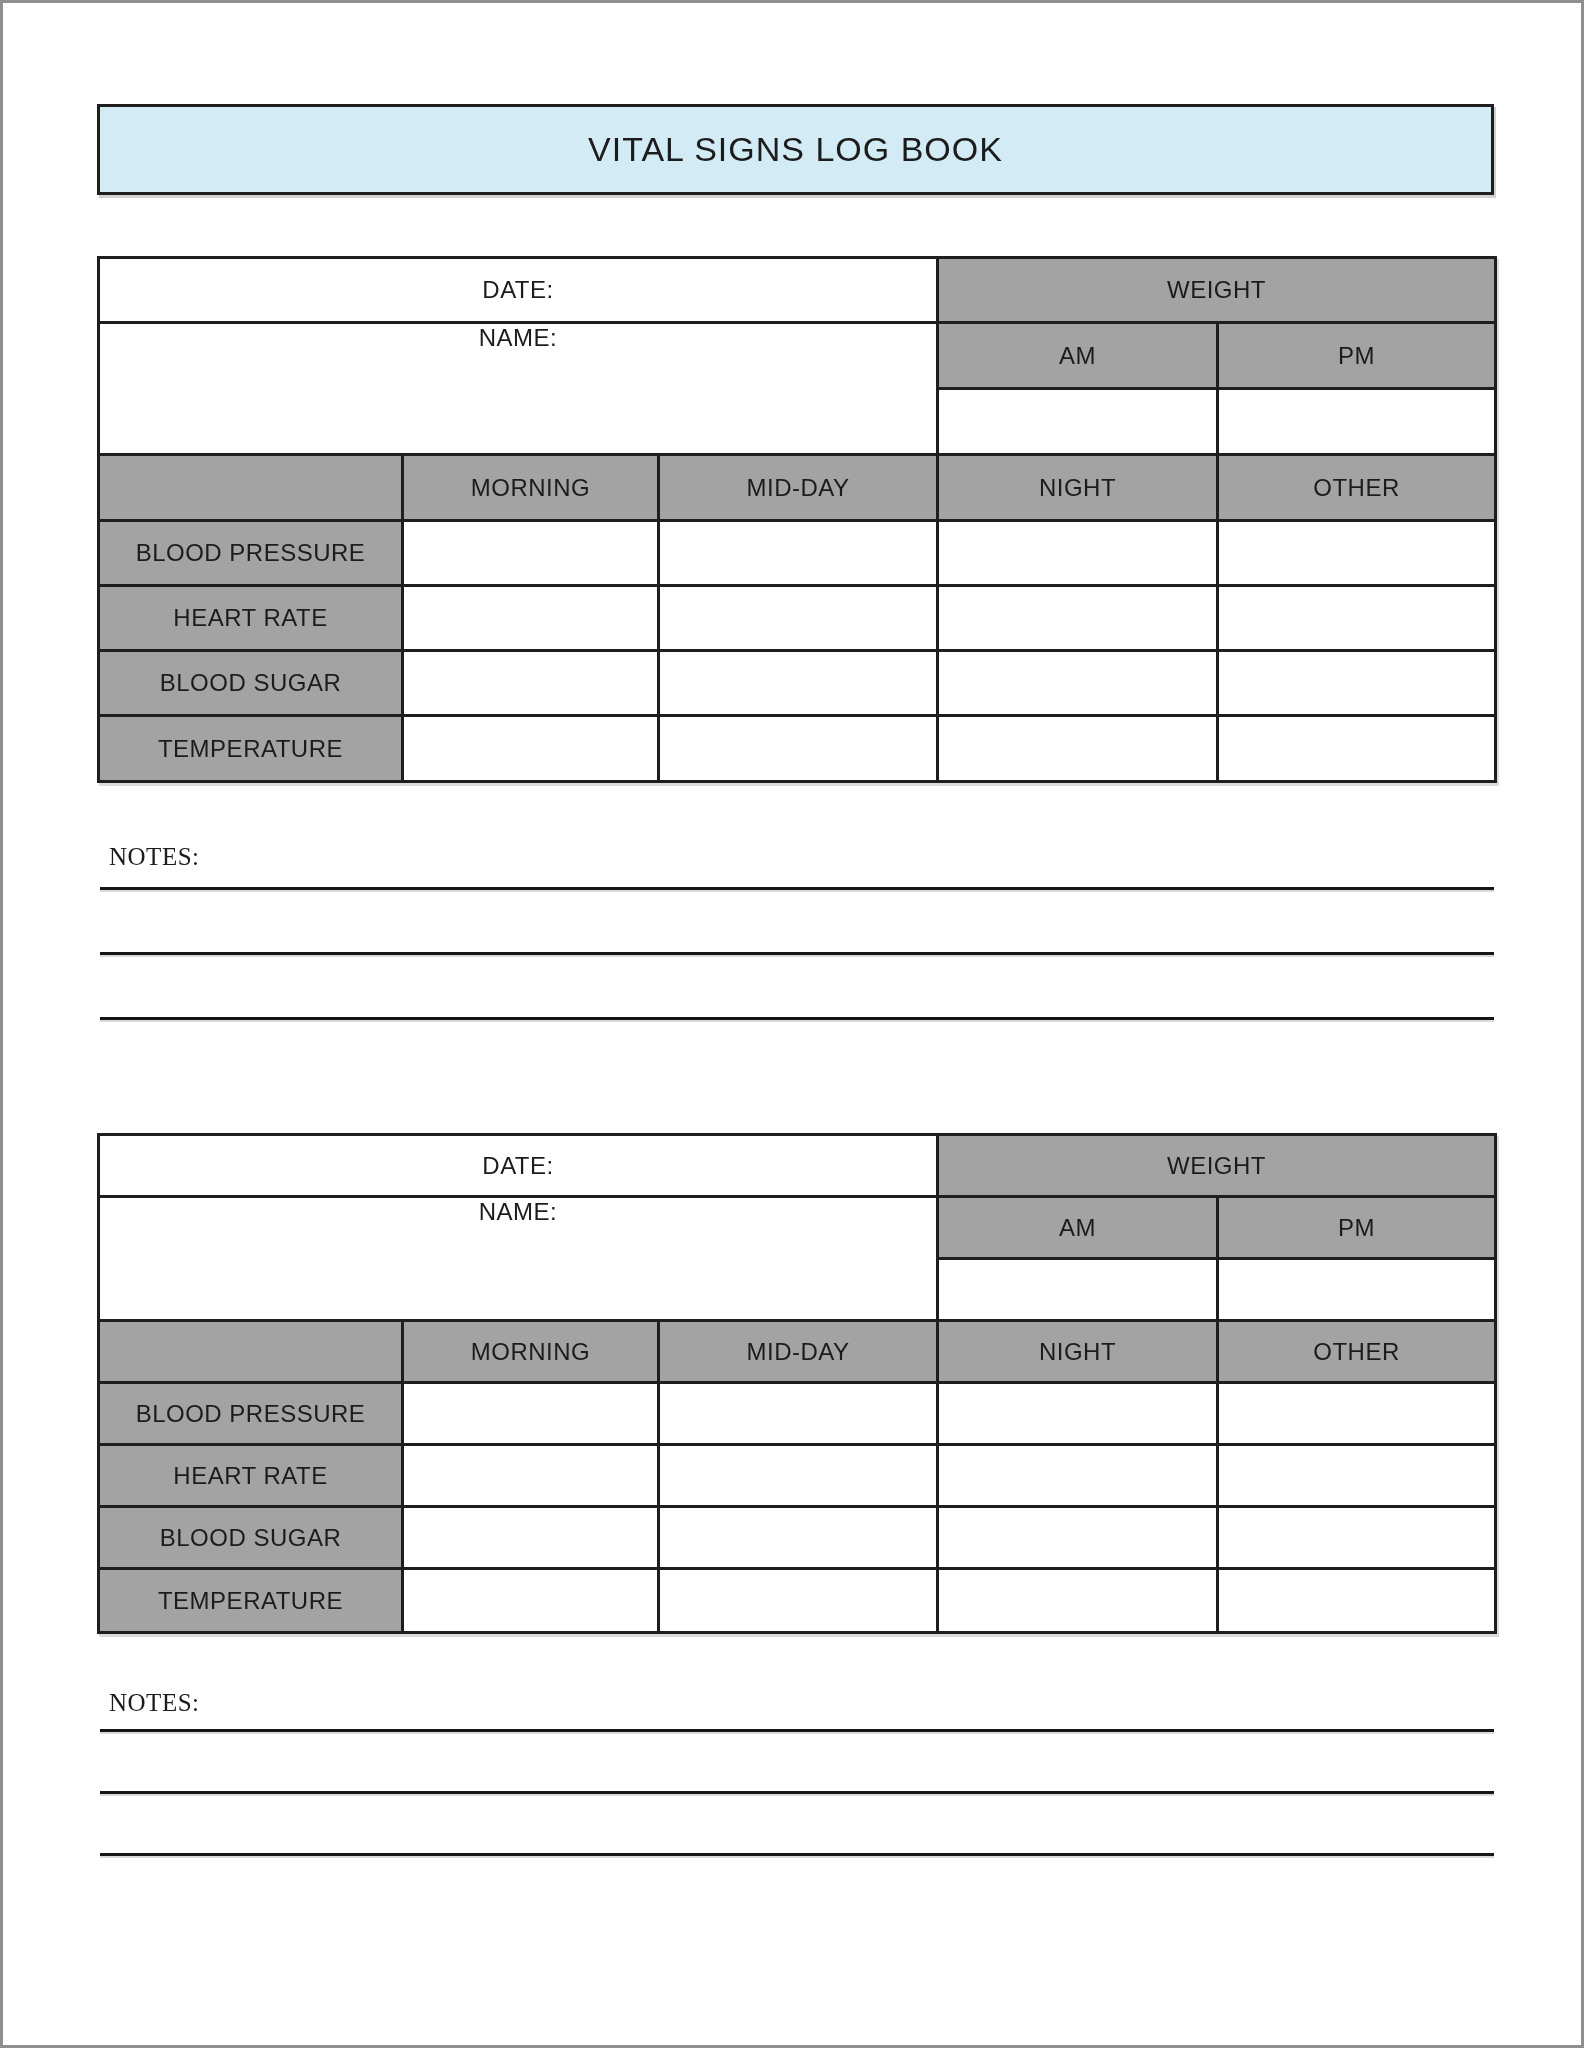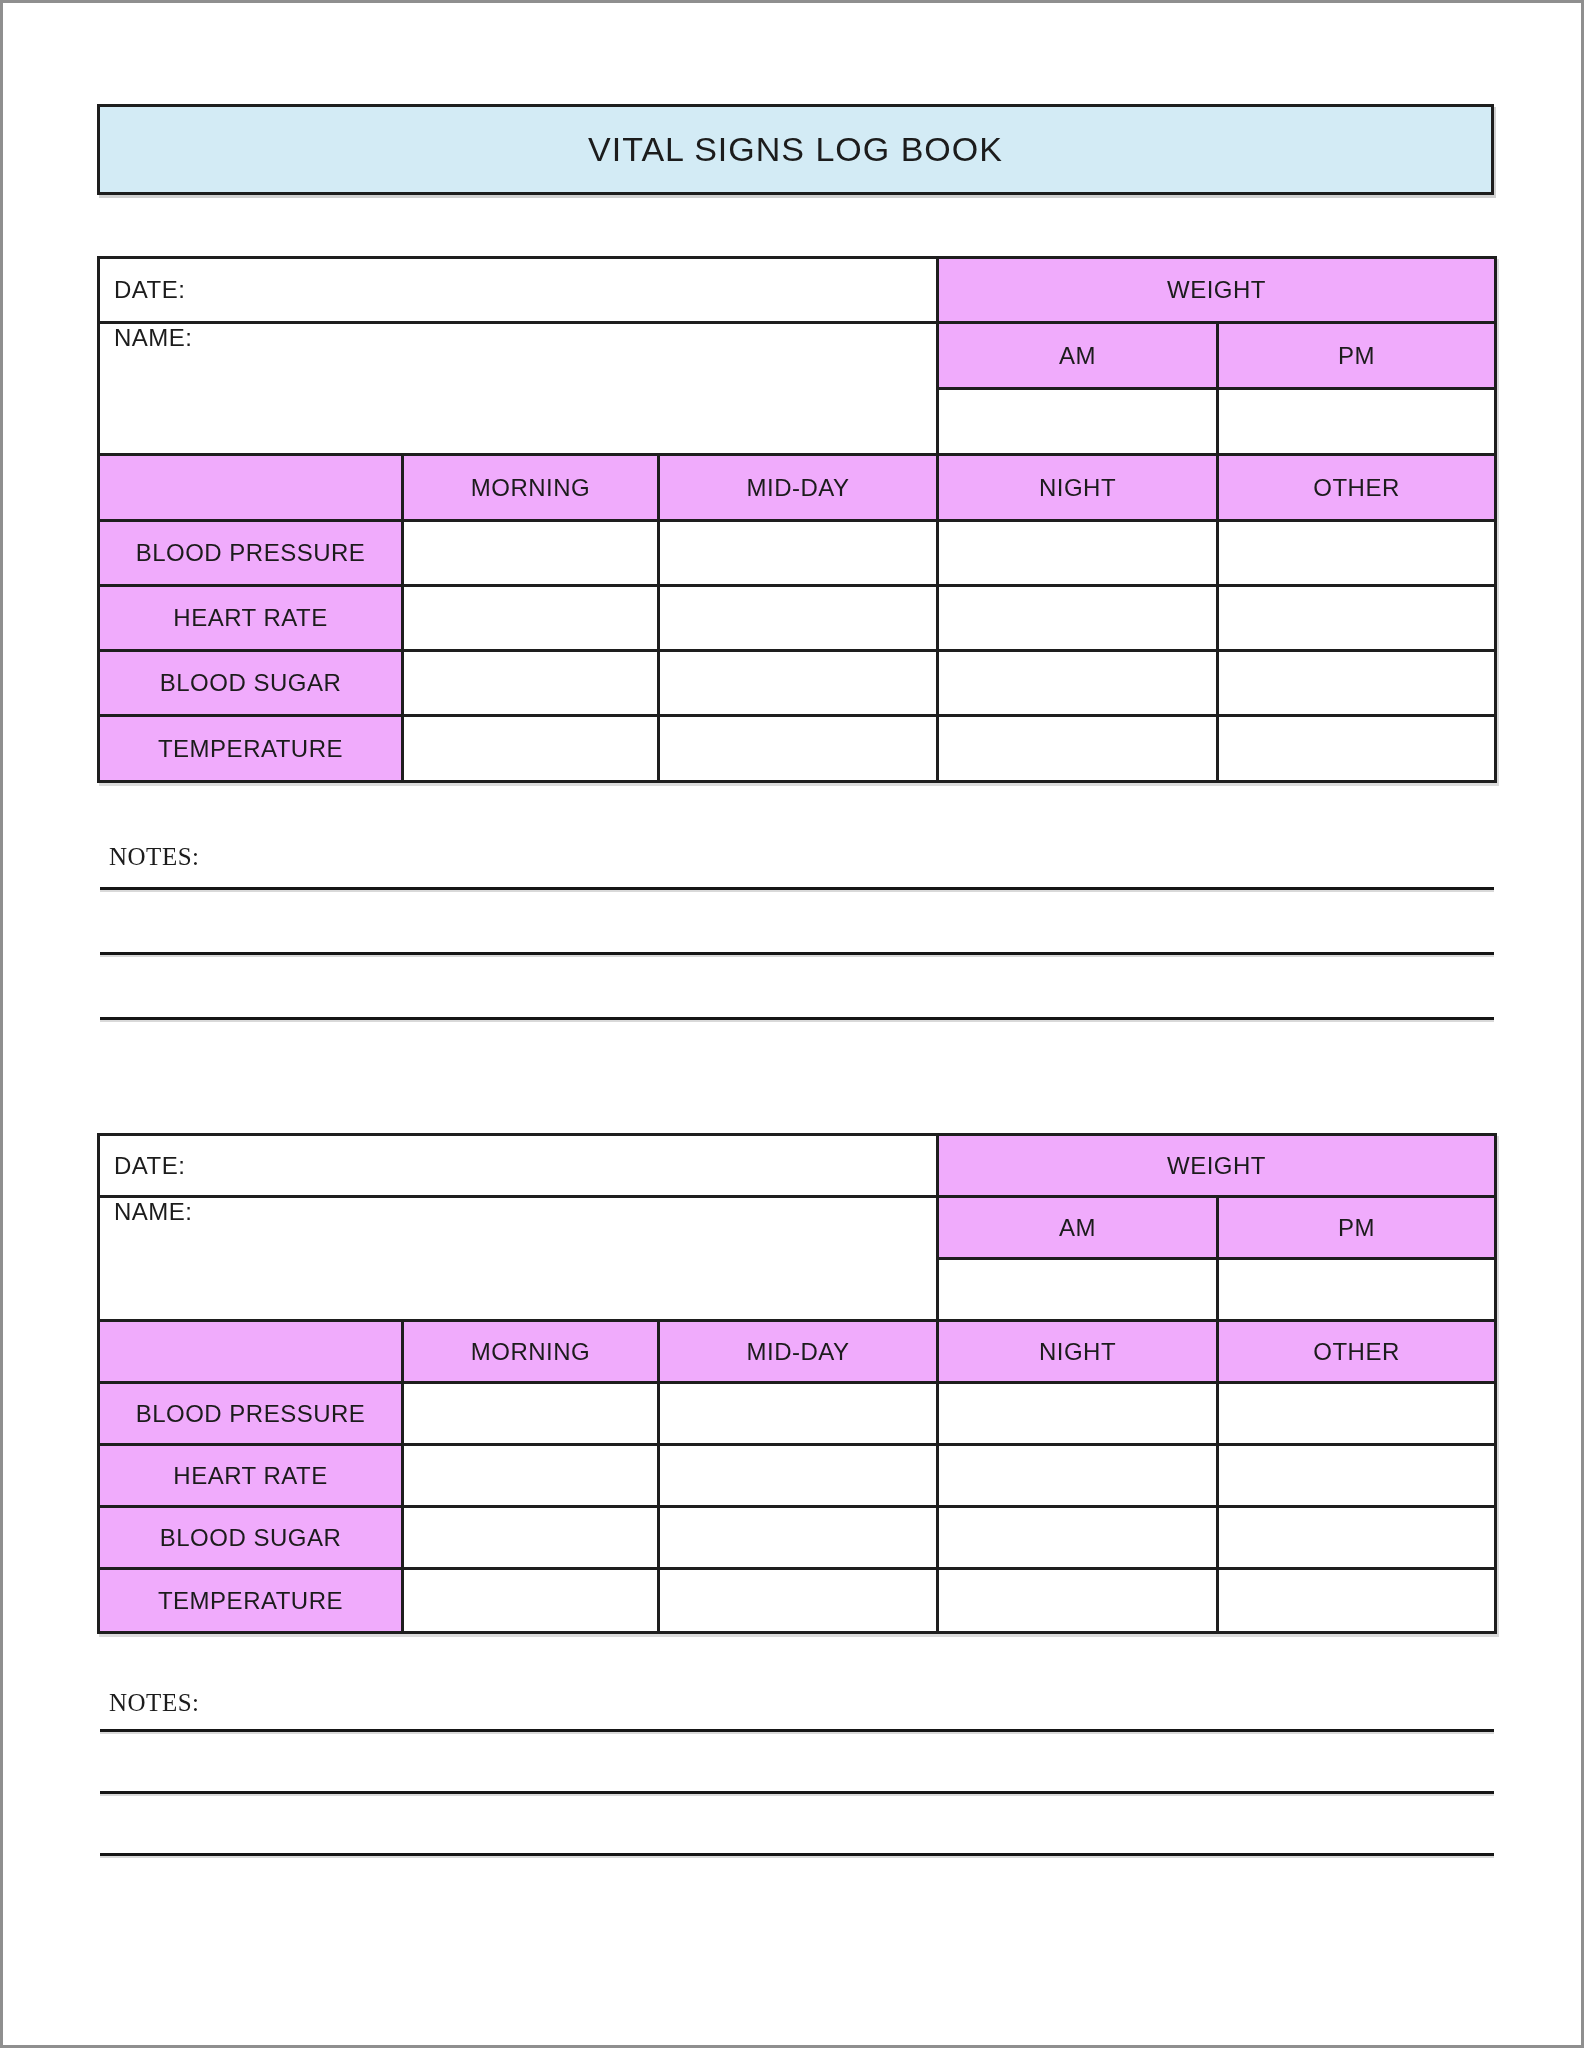--- a/index.html
+++ b/index.html
@@ -47,25 +47,25 @@
   .vtable td, .vtable th {
     border: 3px solid #1e1e1e;
     font-size: 24px;
     font-weight: normal;
     letter-spacing: 0.5px;
     padding: 0 14px;
     box-sizing: border-box;
     overflow: hidden;
     white-space: nowrap;
   }
-  .blue   { background: #f0abfc; }
+  .blue   { background: #a3a3a3; }
   .white  { background: #ffffff; }
   .center { text-align: center; }
   .right  { text-align: center; }
-  .left   { text-align: left; }
+  .left   { text-align: center; }
   .name-cell { vertical-align: top; padding-top: 16px; }
   .notes-label {
     position: absolute;
     left: 106px;
     font-size: 25px;
     letter-spacing: 0.5px;
     font-family: Liberation Serif, serif;
   }
   .nline {
     position: absolute;

